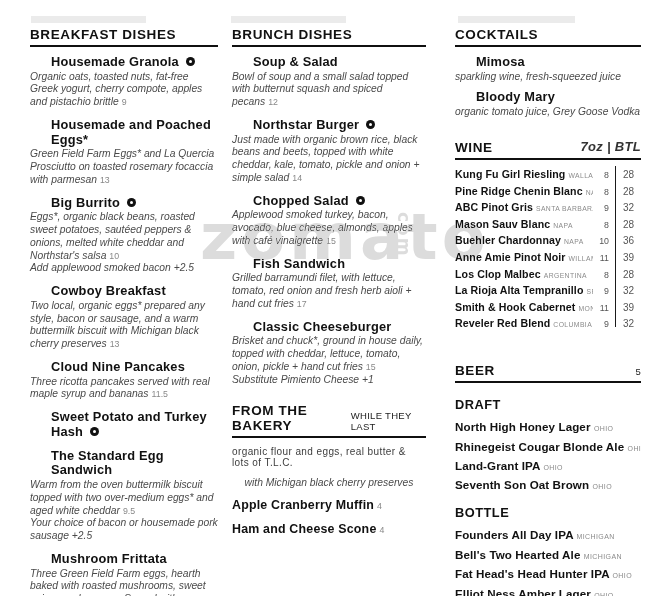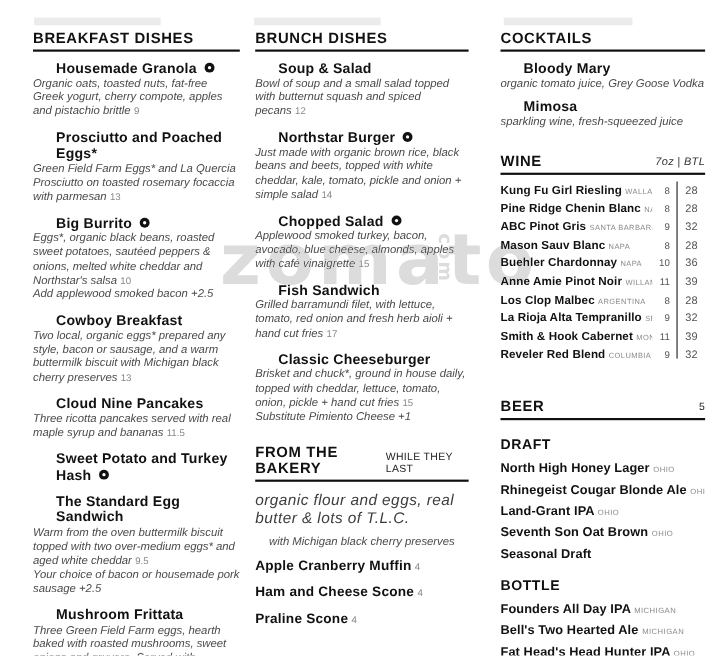--- a/index.html
+++ b/index.html
@@ -15,21 +15,21 @@
   .col{position:absolute;top:11px;}
   .c1{left:30px;width:188px;}
   .c2{left:232px;width:194px;}
   .c3{left:455px;width:186px;}
 
   .sec{margin-bottom:14px;}
   .sec-head{display:flex;justify-content:space-between;align-items:flex-end;
     border-bottom:2.5px solid #101010;padding-bottom:3px;margin-bottom:8px;}
   .sec-title{font-weight:bold;font-size:13.5px;letter-spacing:.6px;}
   .sec-right{font-size:9.5px;color:#222;letter-spacing:.3px;padding-bottom:1px;}
-  .sec-right.it{font-style:italic;font-weight:normal;font-size:10px;color:#333;}
+  .sec-right.it{font-style:italic;font-weight:bold;font-size:13px;color:#333;}
 
   .dish{margin-bottom:9px;}
   .dname{font-weight:bold;font-size:12.8px;letter-spacing:.2px;line-height:1.15;padding-left:21px;}
   .ddesc{font-style:italic;font-size:10.3px;color:#4a4a4a;line-height:1.24;margin-top:1px;}
   .price{font-size:8.8px;color:#888;font-style:normal;margin-left:3px;}
   .extra{font-style:italic;font-size:10.3px;color:#4a4a4a;line-height:1.24;}
 
   .simple{margin-bottom:6px;}
   .sname{font-weight:bold;font-size:12.4px;letter-spacing:.2px;line-height:1.2;}
   .sdesc{font-style:italic;font-size:10.3px;color:#4a4a4a;line-height:1.2;margin:0 0 6px 0;text-align:center;}
@@ -53,21 +53,21 @@
 
   
   .subhead{font-weight:bold;font-size:12.8px;letter-spacing:.5px;margin:14px 0 8px 0;}
   .brow{margin-bottom:6.4px;font-weight:bold;font-size:11.6px;white-space:nowrap;overflow:hidden;letter-spacing:.1px;}
   .bregion{font-size:7px;color:#8a8a8a;font-weight:normal;letter-spacing:.4px;text-transform:uppercase;}
 
   .gap-bakery{margin-top:16px;}
   .gap-wine{margin-top:20px;}
   .gap-beer{margin-top:34px;}
 
-  .intro{font-style:italic;font-size:14px;color:#3d3d3d;letter-spacing:.4px;margin-bottom:9px;}
+  .intro{font-size:10px;color:#3d3d3d;letter-spacing:.4px;margin-bottom:9px;}
 
   
   .wm{position:absolute;left:200px;top:184px;font-family:"DejaVu Sans",sans-serif;
     font-weight:bold;font-size:64px;letter-spacing:4px;color:#dcdcdc;
     mix-blend-mode:darken;pointer-events:none;user-select:none;}
   .wm-com{position:absolute;left:414px;top:196px;font-family:"DejaVu Sans",sans-serif;
     font-weight:bold;font-size:17px;letter-spacing:2px;color:#dcdcdc;
     transform:rotate(90deg);transform-origin:left top;
     mix-blend-mode:darken;pointer-events:none;user-select:none;}
 </style>
@@ -83,21 +83,21 @@
     <div class="sec">
       <div class="sec-head">
         <span class="sec-title">BREAKFAST DISHES</span>
       </div>
 
       <div class="dish">
         <div class="dname"><span>Housemade Granola</span><span class="vicon"></span></div>
         <div class="ddesc"><span>Organic oats, toasted nuts, fat-free Greek yogurt, cherry compote, apples and pistachio brittle</span><span class="price">9</span></div>
       </div>
       <div class="dish">
-        <div class="dname"><span>Prosciutto and Poached Eggs*</span></div>
+        <div class="dname"><span>Housemade and Poached Eggs*</span></div>
         <div class="ddesc"><span>Green Field Farm Eggs* and La Quercia Prosciutto on toasted rosemary focaccia with parmesan</span><span class="price">13</span></div>
       </div>
       <div class="dish">
         <div class="dname"><span>Big Burrito</span><span class="vicon"></span></div>
         <div class="ddesc"><span>Eggs*, organic black beans, roasted sweet potatoes, sautéed peppers &amp; onions, melted white cheddar and Northstar's salsa</span><span class="price">10</span></div>
         <div class="extra">Add applewood smoked bacon +2.5</div>
       </div>
       <div class="dish">
         <div class="dname"><span>Cowboy Breakfast</span></div>
         <div class="ddesc"><span>Two local, organic eggs* prepared any style, bacon or sausage, and a warm buttermilk biscuit with Michigan black cherry preserves</span><span class="price">13</span></div>
@@ -152,39 +152,38 @@
 
     <div class="sec gap-bakery">
       <div class="sec-head">
         <span class="sec-title">FROM THE BAKERY</span>
         <span class="sec-right">WHILE THEY LAST</span>
       </div>
       <div class="intro">organic flour and eggs, real butter &amp; lots of T.L.C.</div>
       <div class="sdesc">with Michigan black cherry preserves</div>
       <div class="simple"><span class="sname">Apple Cranberry Muffin</span><span class="price">4</span></div>
       <div class="simple"><span class="sname">Ham and Cheese Scone</span><span class="price">4</span></div>
-      <div class="simple"><span class="sname">Praline Scone</span><span class="price">4</span></div>
       <div class="simple"></div>
 
     </div>
 
   </div>
 
   <div class="col c3">
     <div class="sec">
       <div class="sec-head">
         <span class="sec-title">COCKTAILS</span>
+      </div>
+      <div class="ck">
+        <div class="dname">Mimosa</div>
+        <div class="ddesc">sparkling wine, fresh-squeezed juice</div>
       </div>
       <div class="ck">
         <div class="dname">Bloody Mary</div>
         <div class="ddesc">organic tomato juice, Grey Goose Vodka</div>
-      </div>
-      <div class="ck">
-        <div class="dname">Mimosa</div>
-        <div class="ddesc">sparkling wine, fresh-squeezed juice</div>
       </div>
     </div>
 
     <div class="sec gap-wine">
       <div class="sec-head">
         <span class="sec-title">WINE</span>
         <span class="sec-right it">7oz | BTL</span>
       </div>
       <div class="wine-list">
         <div class="wine-vline"></div>
@@ -244,21 +243,20 @@
     <div class="sec gap-beer">
       <div class="sec-head">
         <span class="sec-title">BEER</span>
         <span class="sec-right">5</span>
       </div>
       <div class="subhead">DRAFT</div>
       <div class="brow"><span>North High Honey Lager</span> <span class="bregion">OHIO</span></div>
       <div class="brow"><span>Rhinegeist Cougar Blonde Ale</span> <span class="bregion">OHIO</span></div>
       <div class="brow"><span>Land-Grant IPA</span> <span class="bregion">OHIO</span></div>
       <div class="brow"><span>Seventh Son Oat Brown</span> <span class="bregion">OHIO</span></div>
-      <div class="brow"><span>Seasonal Draft</span></div>
 
       <div class="subhead">BOTTLE</div>
       <div class="brow"><span>Founders All Day IPA</span> <span class="bregion">MICHIGAN</span></div>
       <div class="brow"><span>Bell's Two Hearted Ale</span> <span class="bregion">MICHIGAN</span></div>
       <div class="brow"><span>Fat Head's Head Hunter IPA</span> <span class="bregion">OHIO</span></div>
       <div class="brow"><span>Elliot Ness Amber Lager</span> <span class="bregion">OHIO</span></div>
 
     </div>
   </div>
 

